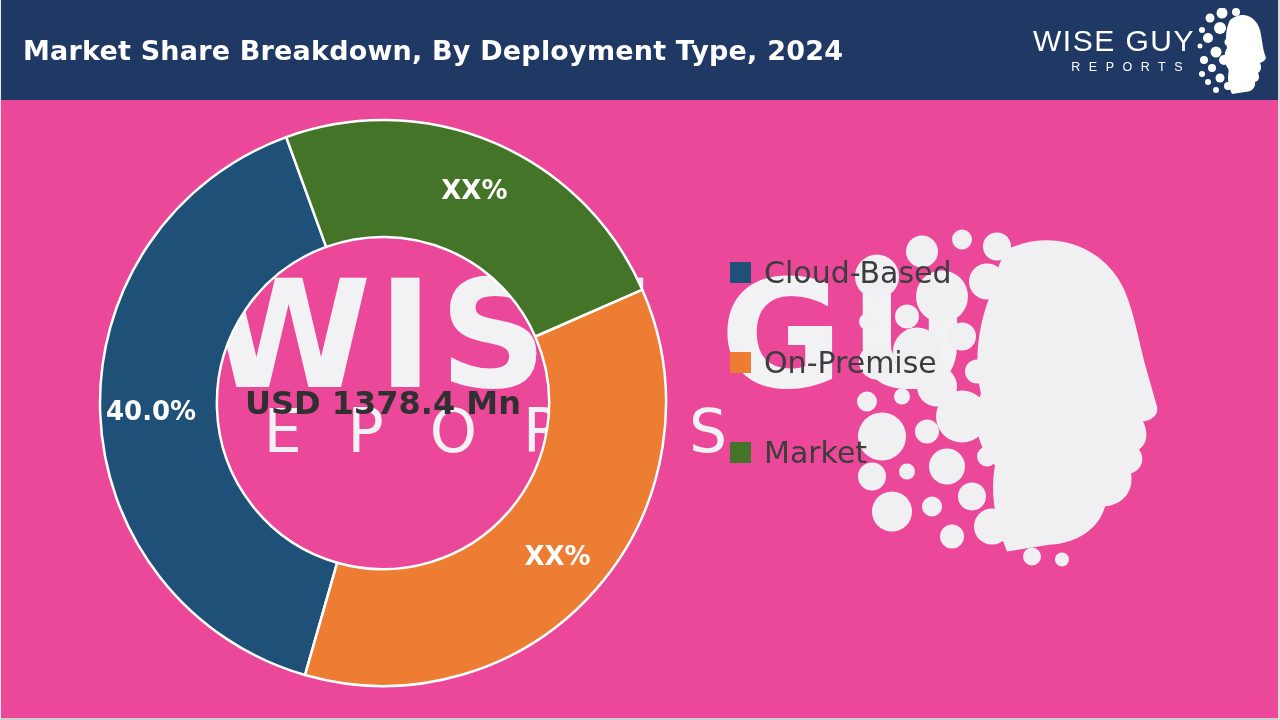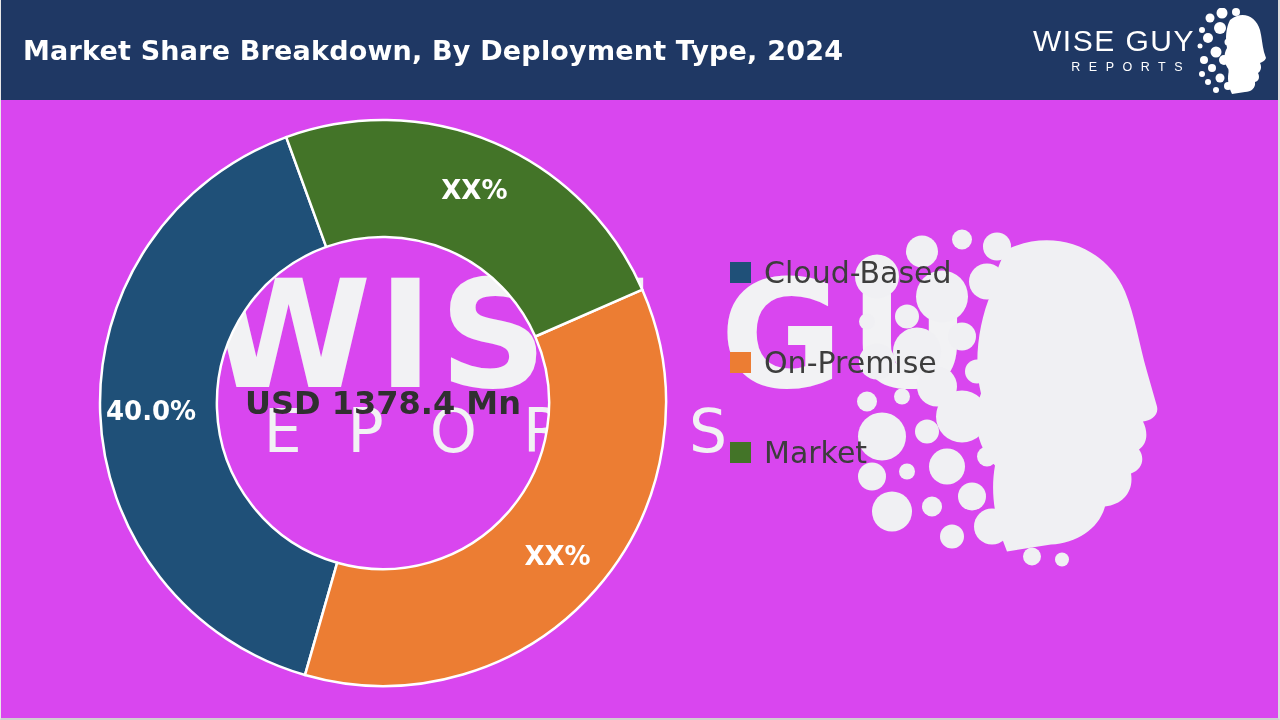--- a/index.html
+++ b/index.html
@@ -1,18 +1,18 @@
 <!DOCTYPE html>
 <html><head>
 <meta charset="utf-8">
 <style>
   html,body { margin:0; padding:0; background:#ffffff; }
   #canvas {
     position:relative; width:1280px; height:720px; overflow:hidden;
-    background:#d946ef; font-family:"DejaVu Sans", sans-serif;
+    background:#ec4899; font-family:"DejaVu Sans", sans-serif;
     border-left:1px solid #e8e8e8; border-right:2px solid #dcdcdc; border-bottom:2px solid #cfcfcf;
     box-sizing:border-box;
   }
   
   #header {
     position:absolute; left:0; top:0; width:1280px; height:100px; background:#1f3864;
   }
   #page-title {
     position:absolute; left:22px; top:0; height:100px; display:flex; align-items:center;
     color:#ffffff; font-size:27px; font-weight:bold; letter-spacing:0.2px;

